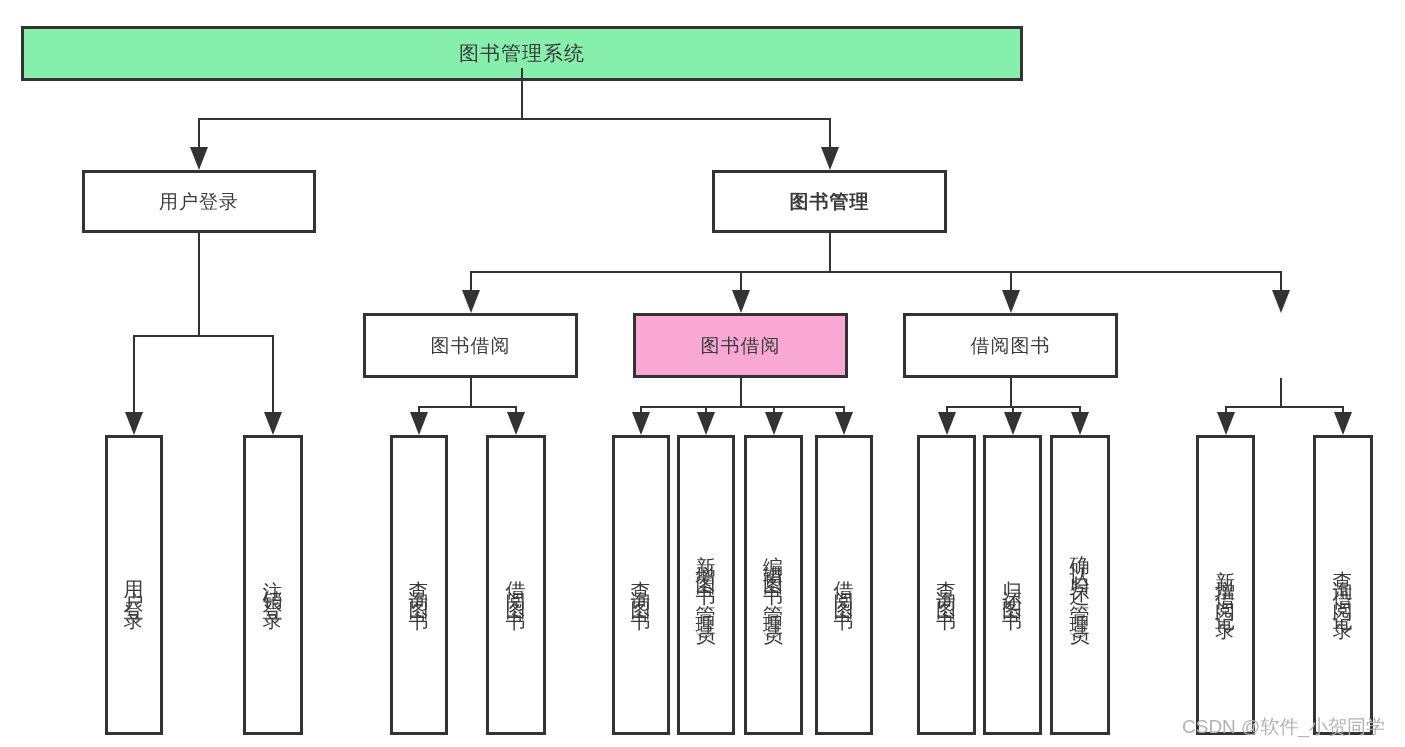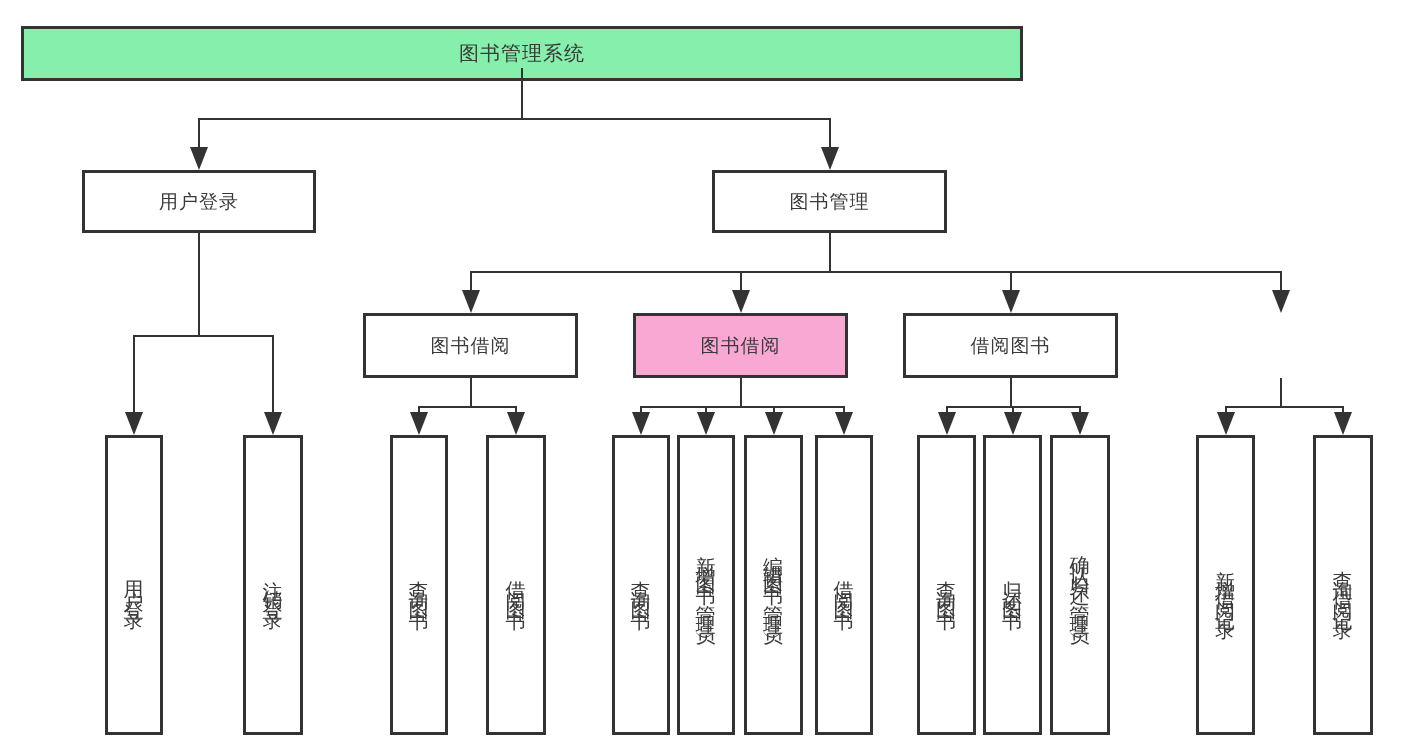--- a/index.html
+++ b/index.html
@@ -58,28 +58,29 @@
     color: #b3b3b3;
     font-size: 19px;
     white-space: nowrap;
     z-index: 5;
   }
 </style>
 </head>
 <body>
 
 <div id="canvas">
+  <div class="watermark" style="left: 1182px; top: 714px; color: rgb(179, 179, 179);">CSDN @软件_小贺同学</div>
 <div class="node root" style="left: 21px; top: 13px; width: 1002px; height: 55px; border-color: rgb(51, 51, 51); background: #86efac; margin-top: 13px;">
       <span class="node-label" style="color: rgb(58, 58, 58);">图书管理系统</span>
     </div>
     <div class="node" style="left: 82px; top: 170px; width: 234px; height: 63px; border-color: rgb(51, 51, 51); background: rgb(255, 255, 255);">
       <span class="node-label" style="color: rgb(58, 58, 58);">用户登录</span>
     </div>
     <div class="node" style="left: 712px; top: 170px; width: 235px; height: 63px; border-color: rgb(51, 51, 51); background: rgb(255, 255, 255);">
-      <span class="node-label" style="color: rgb(58, 58, 58);">图书管理</span>
+      <span class="node-label" style="color: rgb(58, 58, 58); font-weight: bold;">图书管理</span>
     </div>
     <div class="node" style="left: 363px; top: 313px; width: 215px; height: 65px; border-color: rgb(51, 51, 51); background: rgb(255, 255, 255);">
       <span class="node-label" style="color: rgb(58, 58, 58);">图书借阅</span>
     </div>
     <div class="node" style="left: 633px; top: 313px; width: 215px; height: 65px; border-color: rgb(51, 51, 51); background: #f9a8d4;">
       <span class="node-label" style="color: rgb(58, 58, 58);">图书借阅</span>
     </div>
     <div class="node" style="left: 903px; top: 313px; width: 215px; height: 65px; border-color: rgb(51, 51, 51); background: rgb(255, 255, 255);">
       <span class="node-label" style="color: rgb(58, 58, 58);">借阅图书</span>
     </div>

